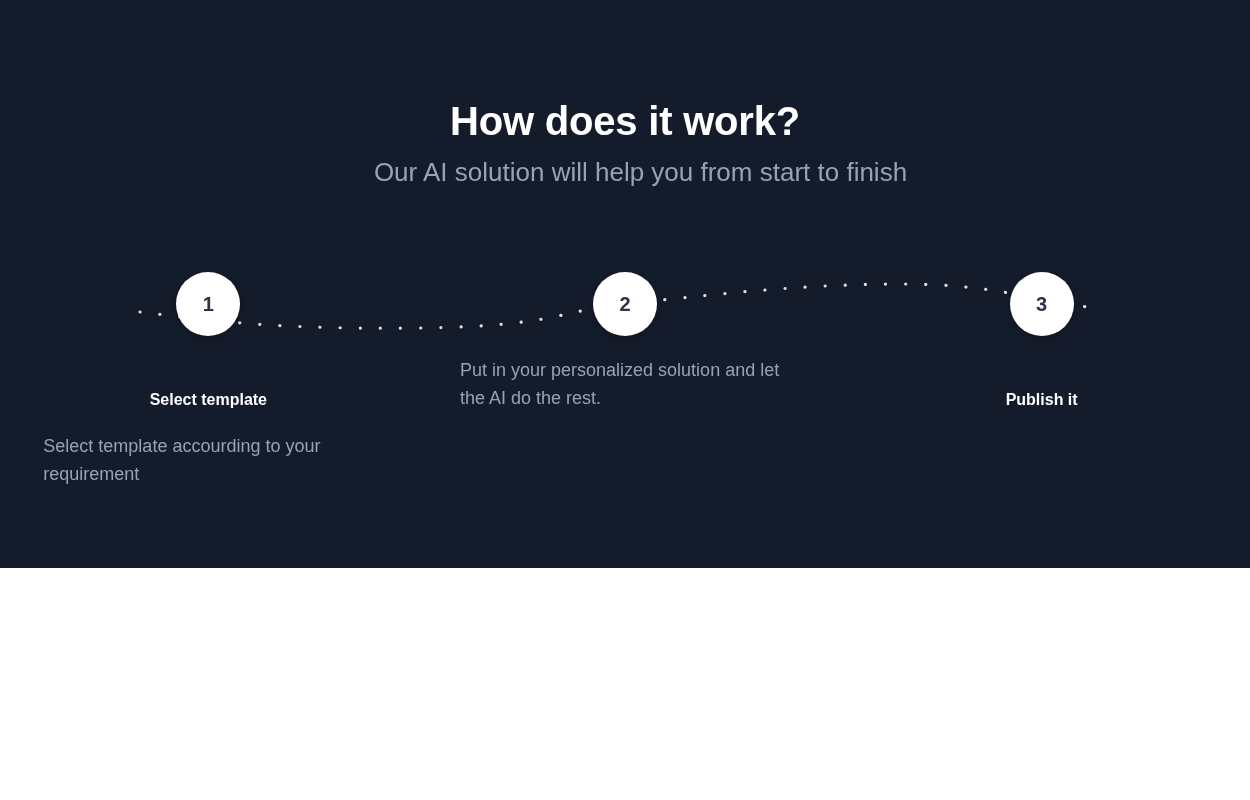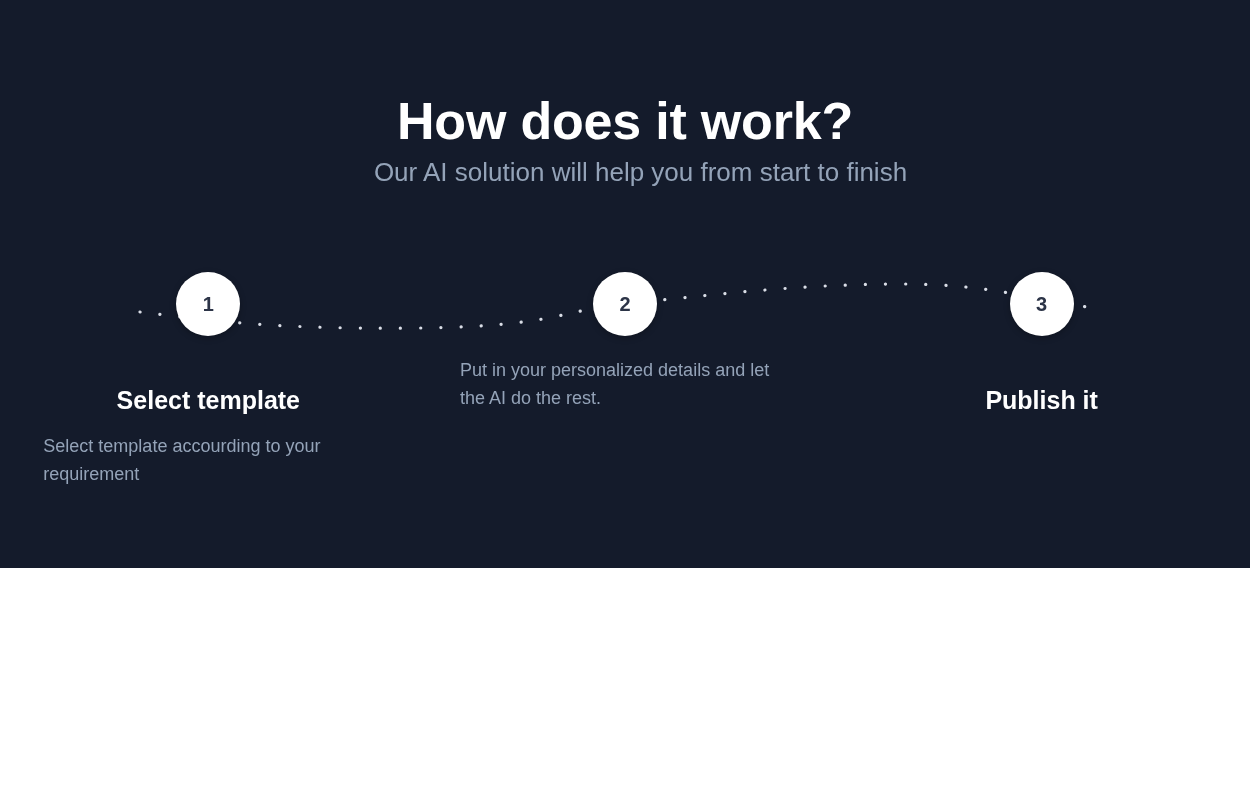--- a/index.html
+++ b/index.html
@@ -23,21 +23,21 @@
   .hero-header {
     position: absolute;
     top: 0;
     left: 0;
     width: 1250px;
     text-align: center;
   }
 
   .hero-title {
     margin-top: 92px;
-    font-size: 52px;
+    font-size: 40px;
     line-height: 58px;
     font-weight: 700;
     color: #ffffff;
     letter-spacing: -0.2px;
   }
 
   .hero-subtitle {
     margin-top: 4px;
     font-size: 26px;
     line-height: 36px;
@@ -96,21 +96,21 @@
 
   .step-number {
     font-size: 20px;
     font-weight: 700;
     color: #2c3447;
     line-height: 1;
   }
 
   .step-title {
     margin-top: 52px;
-    font-size: 25px;
+    font-size: 16px;
     font-weight: 700;
     color: #ffffff;
     line-height: 24px;
     text-align: center;
   }
 
   .step-desc {
     margin-top: 20px;
     font-size: 18px;
     font-weight: 400;
@@ -153,21 +153,21 @@
           <span class="step-number">1</span>
         </div>
         <div class="step-title">Select template</div>
         <div class="step-desc">Select template accourding to your requirement</div>
       </div>
 
       <div class="step-col">
         <div class="step-badge">
           <span class="step-number">2</span>
         </div>
-        <div class="step-desc">Put in your personalized details and let the AI do the rest.</div>
+        <div class="step-desc">Put in your personalized solution and let the AI do the rest.</div>
       </div>
 
       <div class="step-col">
         <div class="step-badge">
           <span class="step-number">3</span>
         </div>
         <div class="step-title">Publish it</div>
       </div>
 
     </div>

